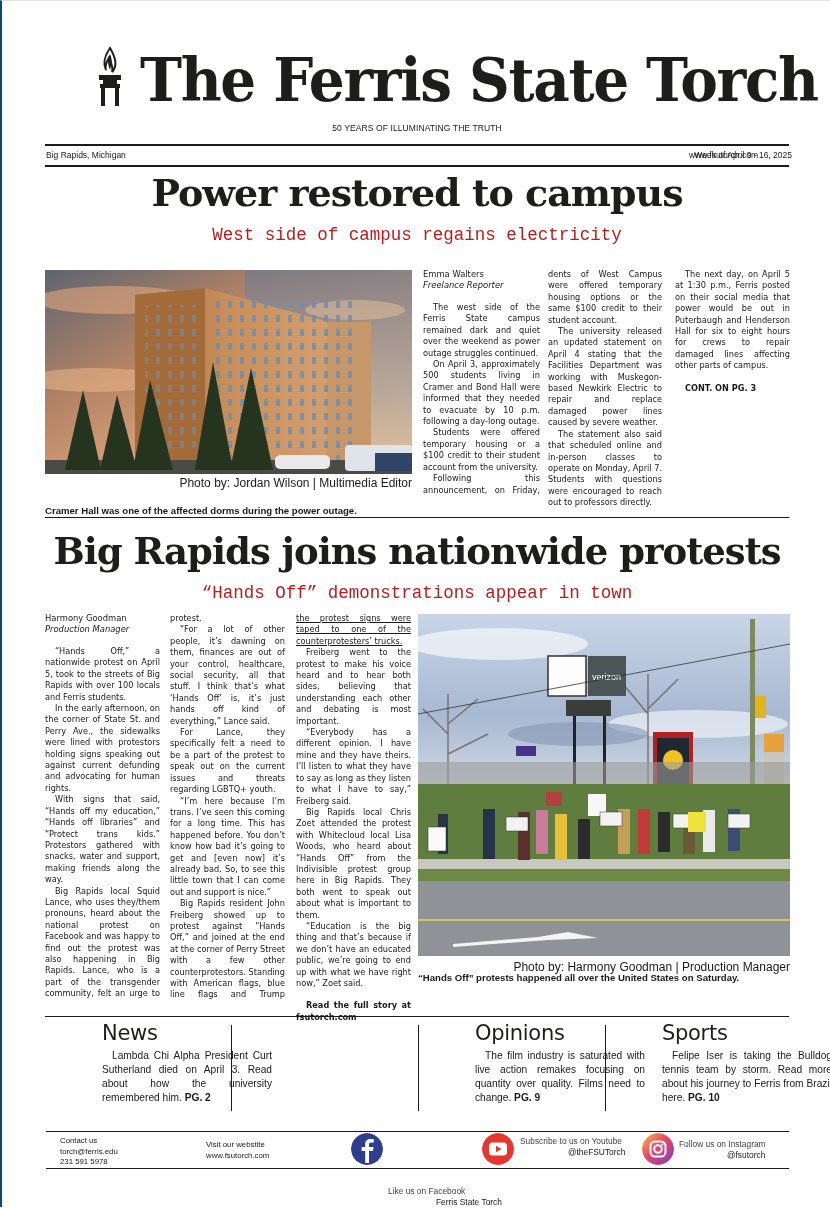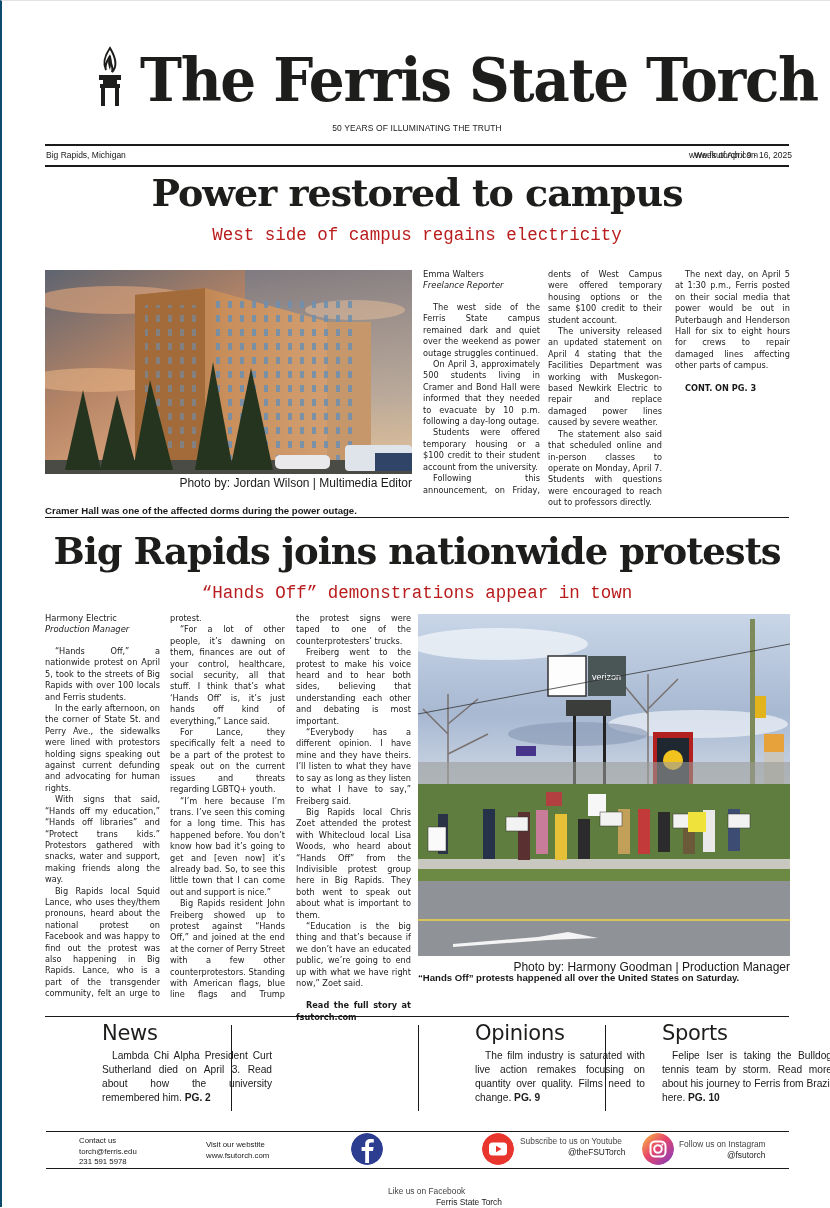--- a/index.html
+++ b/index.html
@@ -138,36 +138,36 @@
     <p>The next day, on April 5 at 1:30 p.m., Ferris posted on their social media that power would be out in Puterbaugh and Henderson Hall for six to eight hours for crews to repair damaged lines affecting other parts of campus.</p>
     <p class="bold" style="margin-top:11px;">CONT. ON PG. 3</p>
   </div>
 
   <div class="abs rule" style="left:43px; top:516px; width:744px; height:1px;"></div>
 
   <div class="abs headline" style="left:40px; top:525px; width:750px; font-size:37px; line-height:50px;">Big Rapids joins nationwide protests</div>
   <div class="abs deck" style="left:40px; top:580px; width:750px; font-size:17.5px; line-height:24px;">“Hands Off” demonstrations appear in town</div>
 
   <div class="col" style="left:43px; top:612px; width:115px;">
-    <p class="byline-name">Harmony Electric</p>
+    <p class="byline-name">Harmony Goodman</p>
     <p class="byline-role">Production Manager</p>
     <p>“Hands Off,” a nationwide protest on April 5, took to the streets of Big Rapids with over 100 locals and Ferris students.</p>
     <p>In the early afternoon, on the corner of State St. and Perry Ave., the sidewalks were lined with protestors holding signs speaking out against current defunding and advocating for human rights.</p>
     <p>With signs that said, “Hands off my education,” “Hands off libraries” and “Protect trans kids.” Protestors gathered with snacks, water and support, making friends along the way.</p>
     <p style="height:114px; overflow:hidden;">Big Rapids local Squid Lance, who uses they/them pronouns, heard about the national protest on Facebook and was happy to find out the protest was also happening in Big Rapids. Lance, who is a part of the transgender community, felt an urge to attend and stand with others at the protest.</p>
   </div>
   <div class="col" style="left:168px; top:612px; width:115px;">
     <p style="text-indent:0;">protest.</p>
     <p>“For a lot of other people, it’s dawning on them, finances are out of your control, healthcare, social security, all that stuff. I think that’s what ‘Hands Off’ is, it’s just hands off kind of everything,” Lance said.</p>
     <p>For Lance, they specifically felt a need to be a part of the protest to speak out on the current issues and threats regarding LGBTQ+ youth.</p>
     <p>“I’m here because I’m trans. I’ve seen this coming for a long time. This has happened before. You don’t know how bad it’s going to get and [even now] it’s already bad. So, to see this little town that I can come out and support is nice.”</p>
     <p style="height:102px; overflow:hidden;">Big Rapids resident John Freiberg showed up to protest against “Hands Off,” and joined at the end at the corner of Perry Street with a few other counterprotestors. Standing with American flags, blue line flags and Trump campaign flags. Hearing about the protest last minute, the protest signs were taped to one of the counterprotesters’ trucks.</p>
   </div>
   <div class="col" style="left:294px; top:612px; width:115px;">
-    <p style="text-indent:0;">the protest signs were taped to one of the counterprotesters’ trucks.</p>
+    <p style="text-indent:0;text-decoration:underline;">the protest signs were taped to one of the counterprotesters’ trucks.</p>
     <p>Freiberg went to the protest to make his voice heard and to hear both sides, believing that understanding each other and debating is most important.</p>
     <p>“Everybody has a different opinion. I have mine and they have theirs. I’ll listen to what they have to say as long as they listen to what I have to say,” Freiberg said.</p>
     <p>Big Rapids local Chris Zoet attended the protest with Whitecloud local Lisa Woods, who heard about “Hands Off” from the Indivisible protest group here in Big Rapids. They both went to speak out about what is important to them.</p>
     <p>“Education is the big thing and that’s because if we don’t have an educated public, we’re going to end up with what we have right now,” Zoet said.</p>
     <p class="bold" style="margin-top:11px;">Read the full story at fsutorch.com</p>
   </div>
 
   <div class="photo" style="left:416px; top:613px; width:372px; height:342px;">
     <svg width="372" height="342" viewBox="0 0 372 342" preserveAspectRatio="none">
       <defs>
@@ -248,21 +248,21 @@
     <h3>Opinions</h3>
     <div class="body"><span>The film industry is saturated with live action remakes focusing on quantity over quality. Films need to change.</span> <b>PG. 9</b></div>
   </div>
   <div class="vdiv" style="left:603px;"></div>
   <div class="teaser" style="left:612px;">
     <h3>Sports</h3>
     <div class="body"><span>Felipe Iser is taking the Bulldog tennis team by storm. Read more about his journey to Ferris from Brazil here.</span> <b>PG. 10</b></div>
   </div>
 
   <div class="abs rule" style="left:44px; top:1130px; width:743px; height:1.2px;"></div>
-  <div class="footer-txt" style="left:58px; top:1135px;margin-left:19px;">
+  <div class="footer-txt" style="left:58px; top:1135px;">
     <div>Contact us</div>
     <div>torch@ferris.edu</div>
     <div>231 591 5978</div>
   </div>
   <div class="footer-txt" style="left:204px; top:1139px;">
     <div>Visit our webstite</div>
     <div>www.fsutorch.com</div>
   </div>
 
   <svg class="social-icon" style="left:349px; top:1132px;" viewBox="0 0 32 32">

